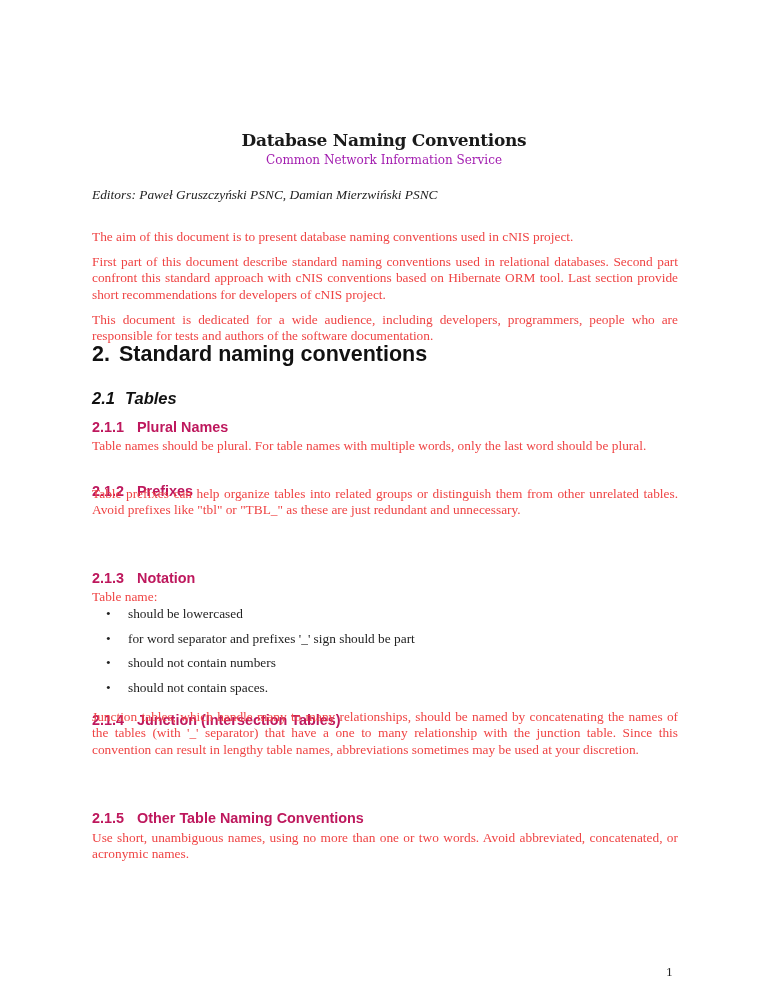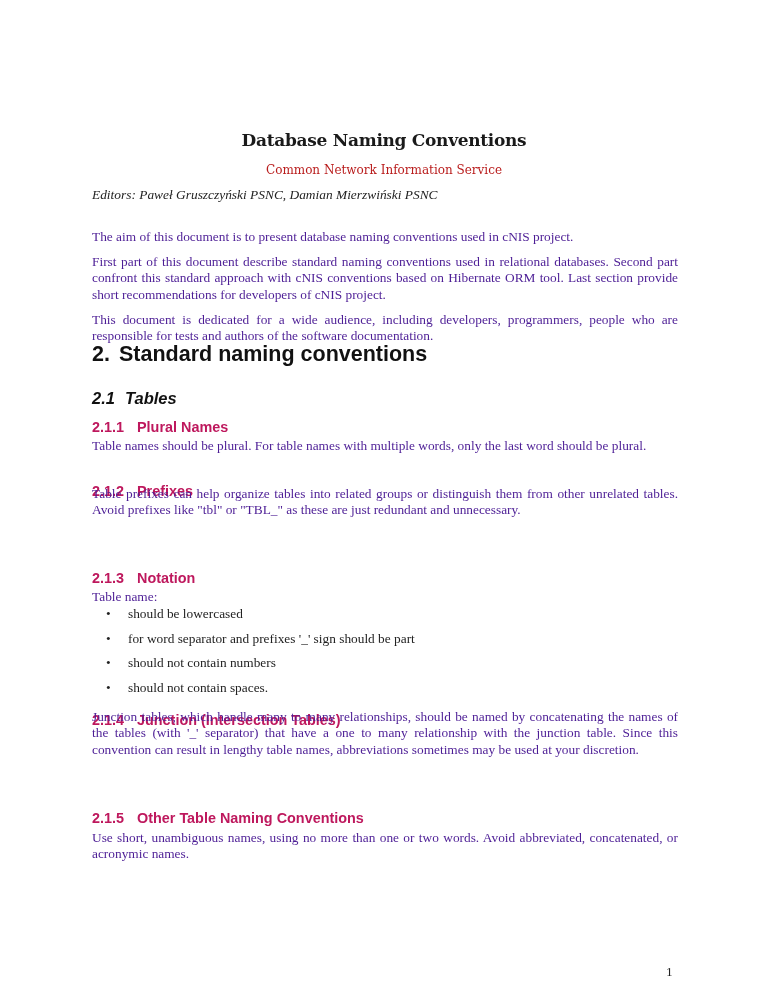--- a/index.html
+++ b/index.html
@@ -1,29 +1,29 @@
 <!DOCTYPE html>
 <html><head>
   <meta charset="utf-8">
   <style>
     html, body { margin: 0; padding: 0; background: #ffffff; }
     body { width: 768px; height: 994px; overflow: hidden; position: relative; color: #1a1a1a; }
     .page { position: absolute; left: 0; top: 0; width: 768px; height: 968px; background: #fff; }
     .title-block { position: absolute; left: 0; top: 130px; width: 768px; text-align: center; }
     .doc-title { font-family: "DejaVu Serif", serif; font-weight: bold; font-size: 17px; color: #1a1a1a; letter-spacing: -0.3px; line-height: 20px; }
-    .doc-subtitle { font-family: "DejaVu Serif", serif; font-size: 12px; color: #b91c1c; line-height: 16px; margin-top: 12px; }
+    .doc-subtitle { font-family: "DejaVu Serif", serif; font-size: 12px; color: #a21caf; line-height: 16px; margin-top: 2px; }
     .editors { position: absolute; left: 92px; top: 187px; font-family: "Liberation Serif", serif; font-style: italic; font-size: 13.4px; color: #222; }
     .abs { position: absolute; left: 92px; width: 586px; }
     .h1 { font-family: "Liberation Sans", sans-serif; font-weight: bold; font-size: 21.5px; color: #111; line-height: 24px; }
     .h1 .num { display: inline-block; width: 27px; }
     .h2 { font-family: "Liberation Sans", sans-serif; font-weight: bold; font-style: italic; font-size: 16.5px; color: #111; line-height: 20px; }
     .h2 .num { display: inline-block; width: 33px; }
     .h3 { font-family: "Liberation Sans", sans-serif; font-weight: bold; font-size: 14.4px; color: #be185d; line-height: 17px; }
     .h3 .num { display: inline-block; width: 45px; }
-    .p { font-family: "Liberation Serif", serif; font-size: 13.35px; line-height: 16.4px; color: #4c1d95; text-align: justify; margin: 0; }
+    .p { font-family: "Liberation Serif", serif; font-size: 13.35px; line-height: 16.4px; color: #ef4444; text-align: justify; margin: 0; }
     .p.left { text-align: left; }
     ul.bullets { list-style: none; margin: 0; padding: 0; }
     ul.bullets li { position: relative; padding-left: 36px; font-family: "Liberation Serif", serif; font-size: 13.35px; line-height: 16px; color: #222; height: 24.5px; }
     ul.bullets li .bullet { position: absolute; left: 14px; top: 0; }
     .page-number { position: absolute; left: 666px; top: 964px; font-family: "Liberation Serif", serif; font-size: 13.35px; color: #222; }
   </style>
 </head>
 <body>
 
 <div class="page">

